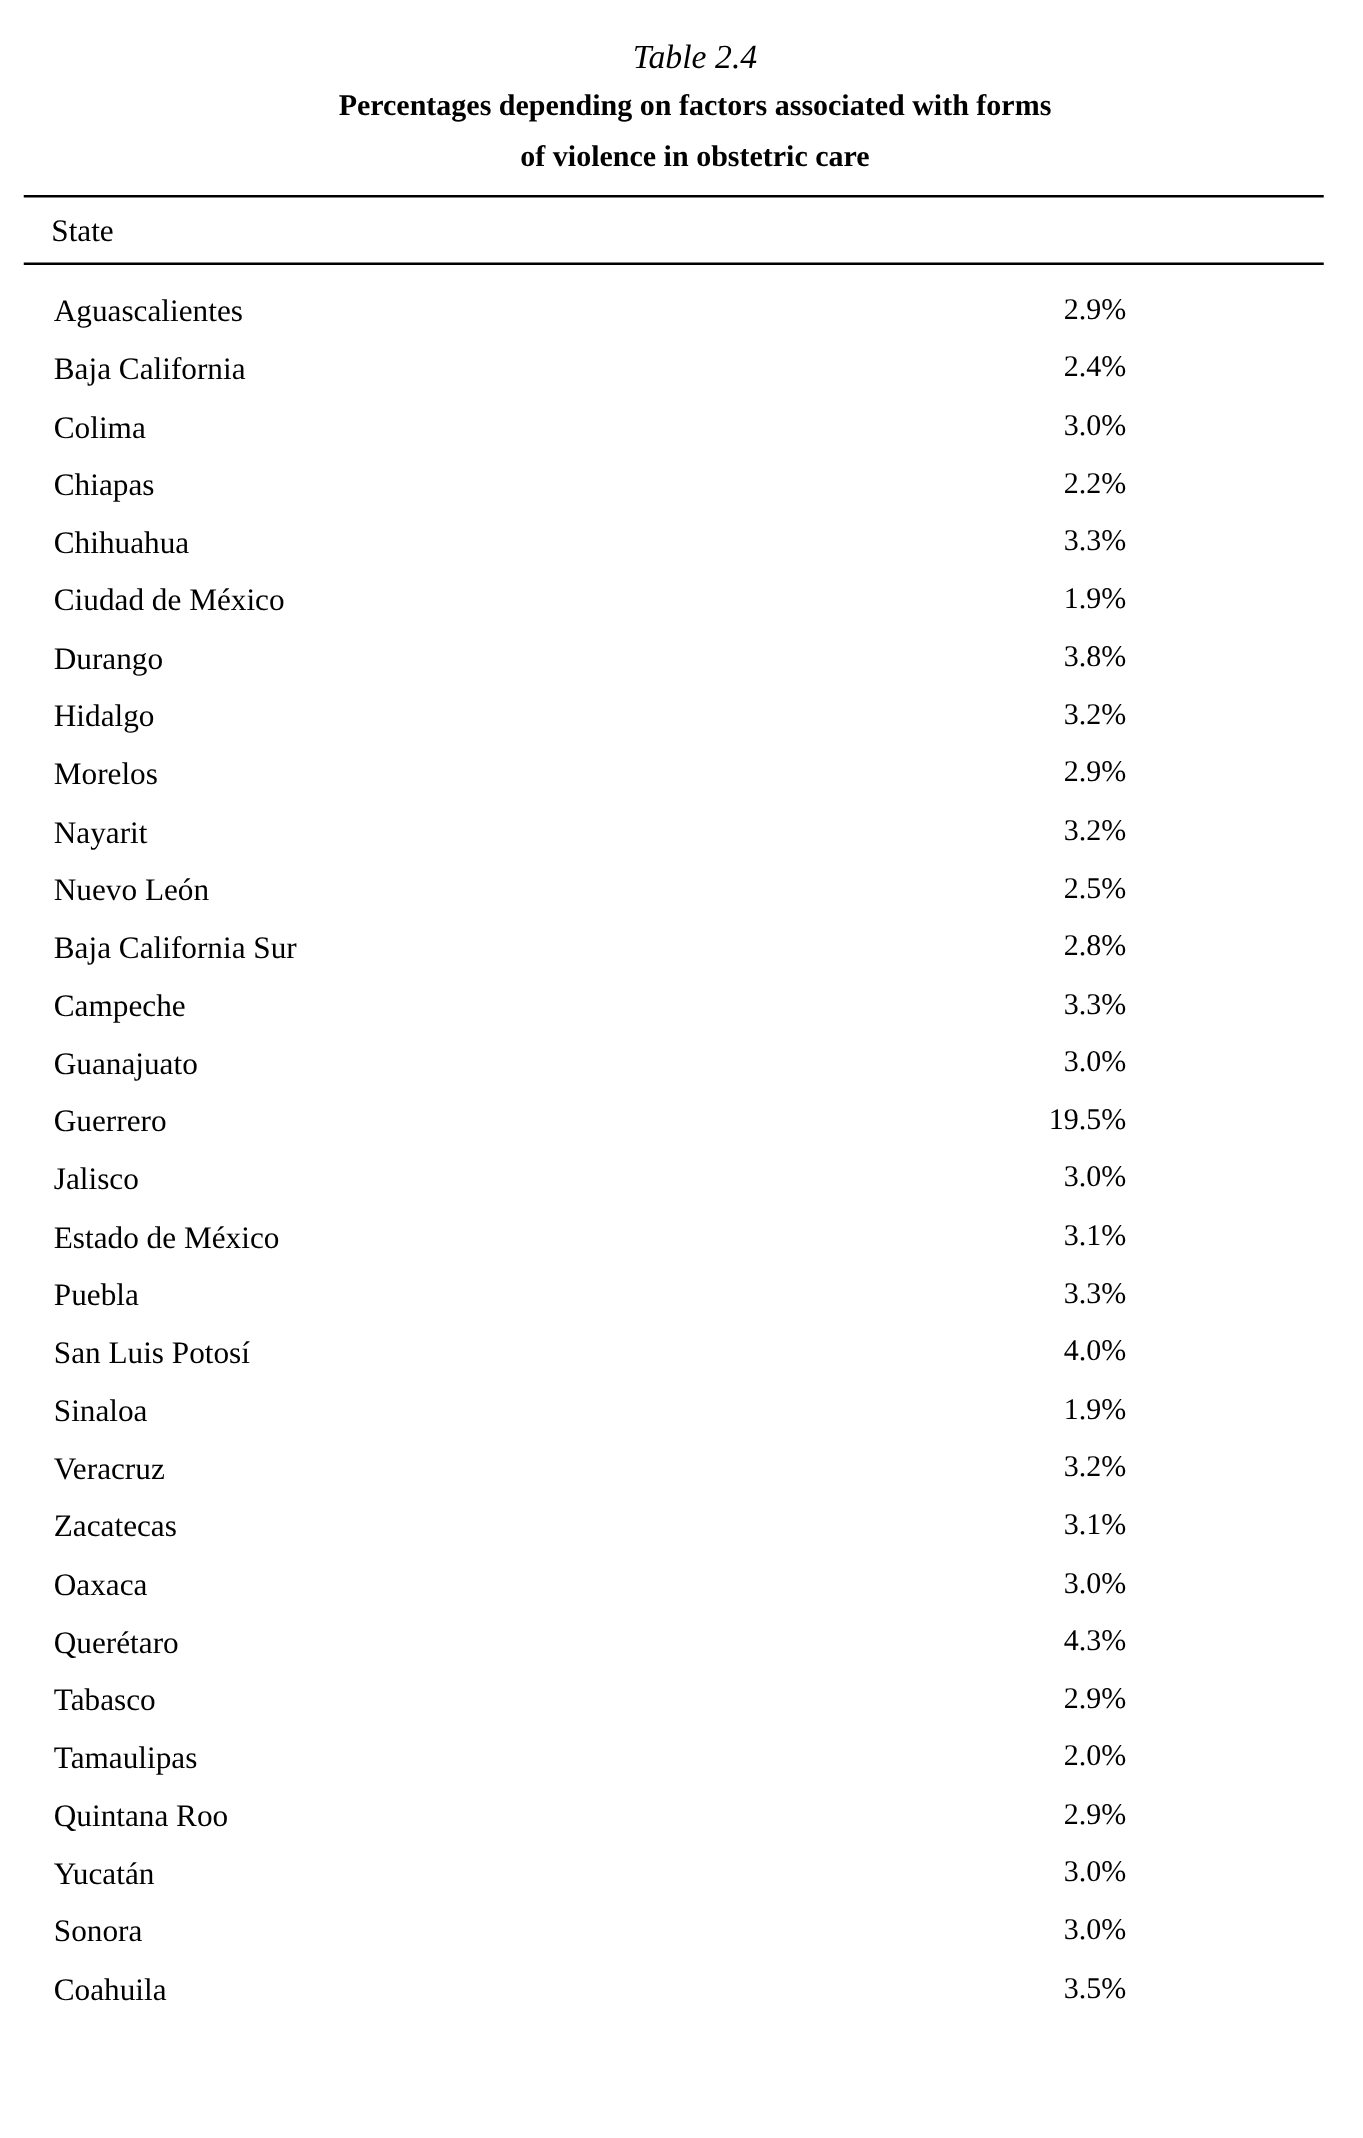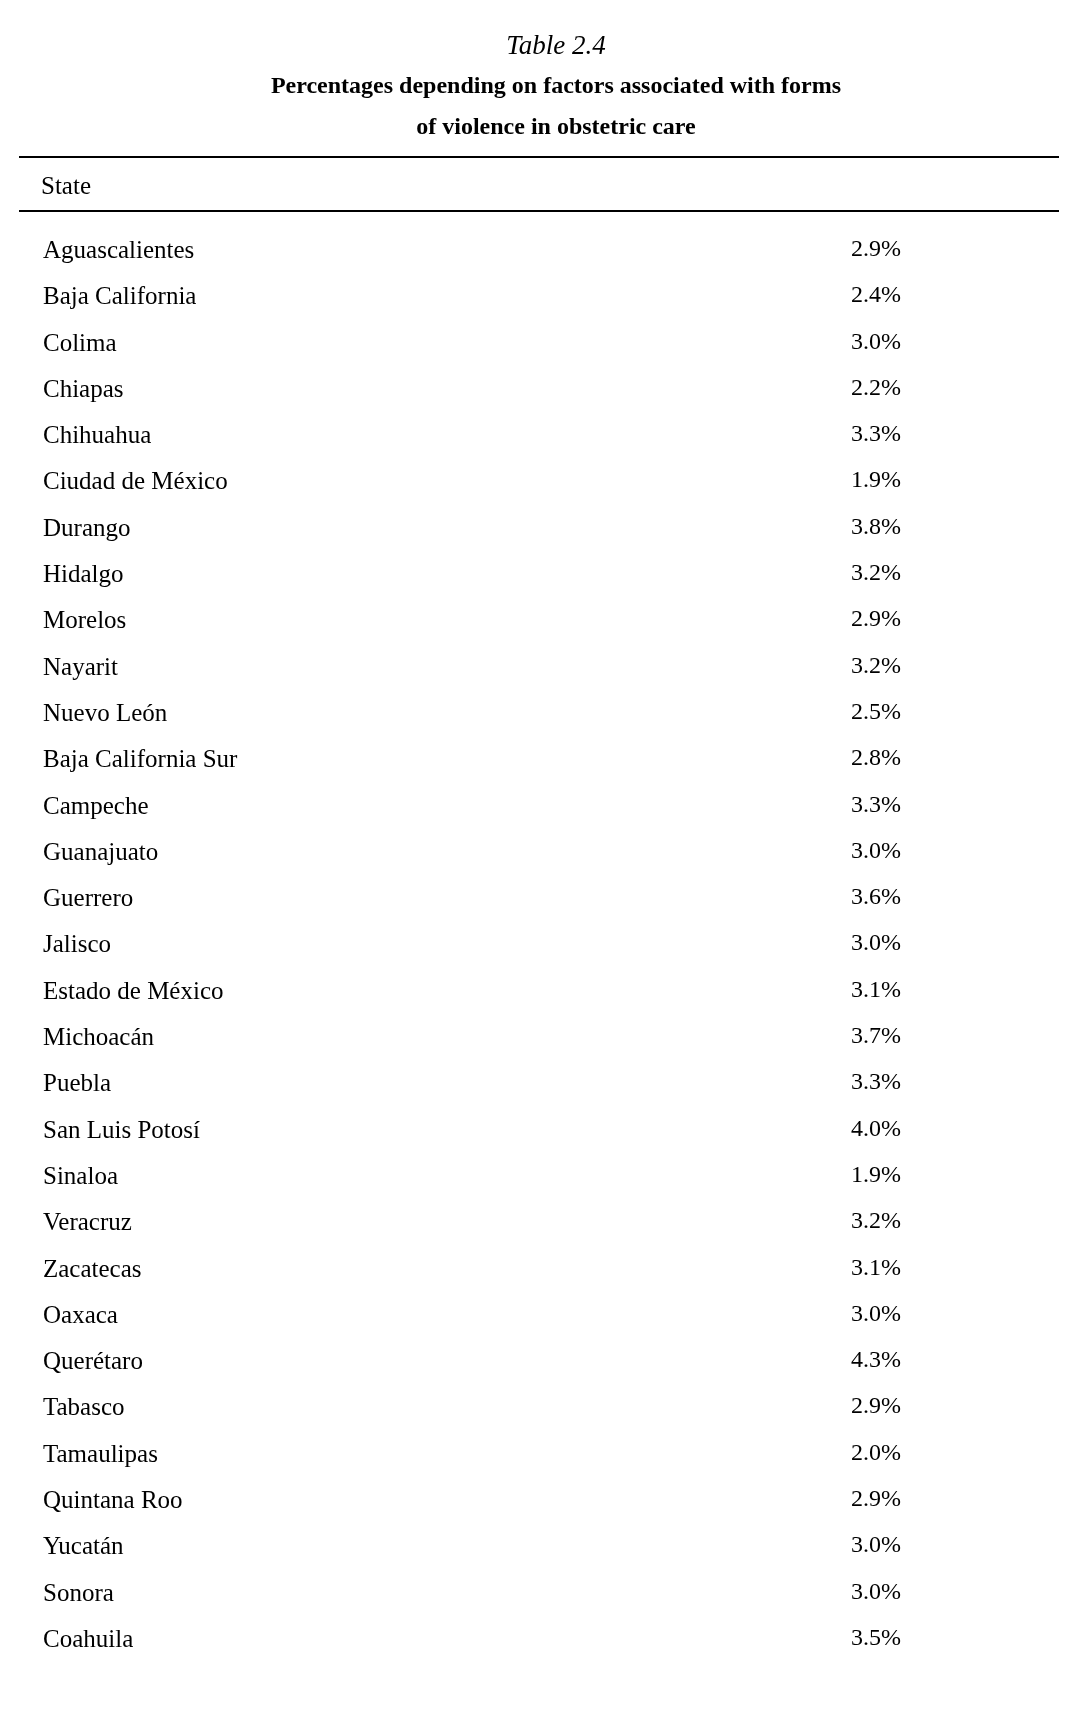--- a/index.html
+++ b/index.html
@@ -143,35 +143,31 @@
   <div class="row">
       <span class="state">Campeche</span>
       <span class="value">3.3%</span>
     </div>
   <div class="row">
       <span class="state">Guanajuato</span>
       <span class="value">3.0%</span>
     </div>
   <div class="row">
       <span class="state">Guerrero</span>
-      <span class="value">3.6%</span>
+      <span class="value">19.5%</span>
     </div>
   <div class="row">
       <span class="state">Jalisco</span>
       <span class="value">3.0%</span>
     </div>
   <div class="row">
       <span class="state">Estado de México</span>
       <span class="value">3.1%</span>
     </div>
   <div class="row">
-      <span class="state">Michoacán</span>
-      <span class="value">3.7%</span>
-    </div>
-  <div class="row">
       <span class="state">Puebla</span>
       <span class="value">3.3%</span>
     </div>
   <div class="row">
       <span class="state">San Luis Potosí</span>
       <span class="value">4.0%</span>
     </div>
   <div class="row">
       <span class="state">Sinaloa</span>
       <span class="value">1.9%</span>

